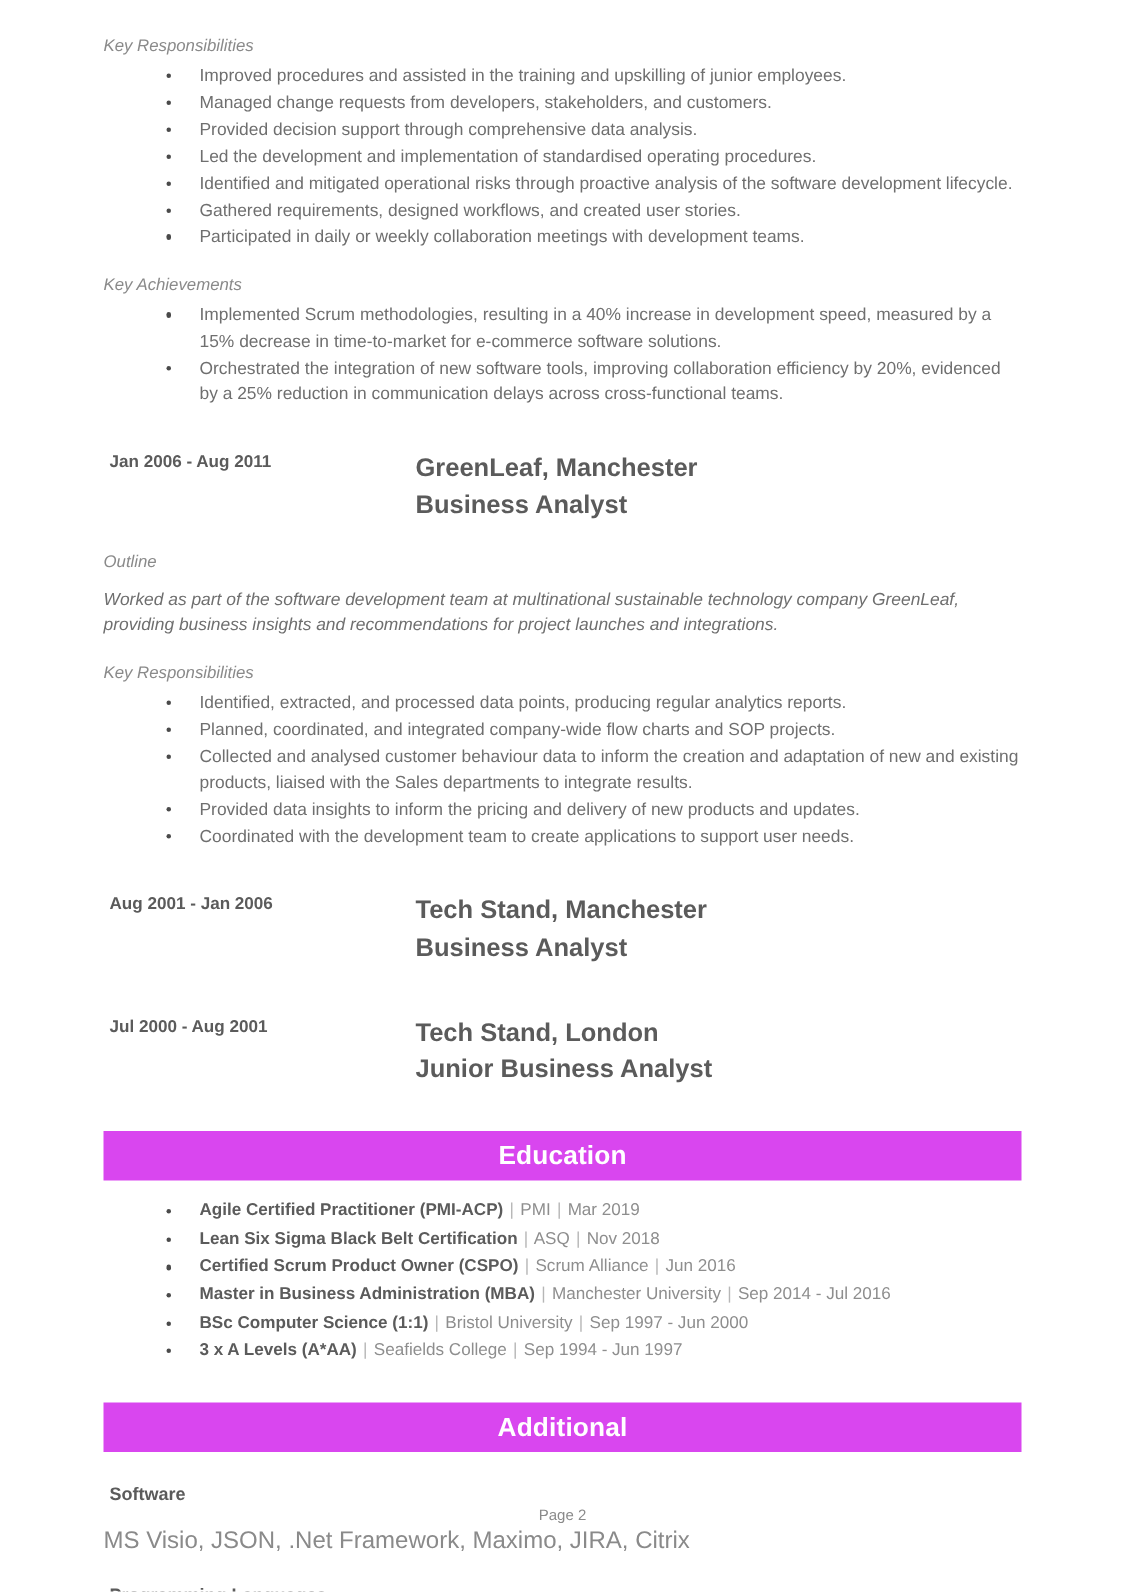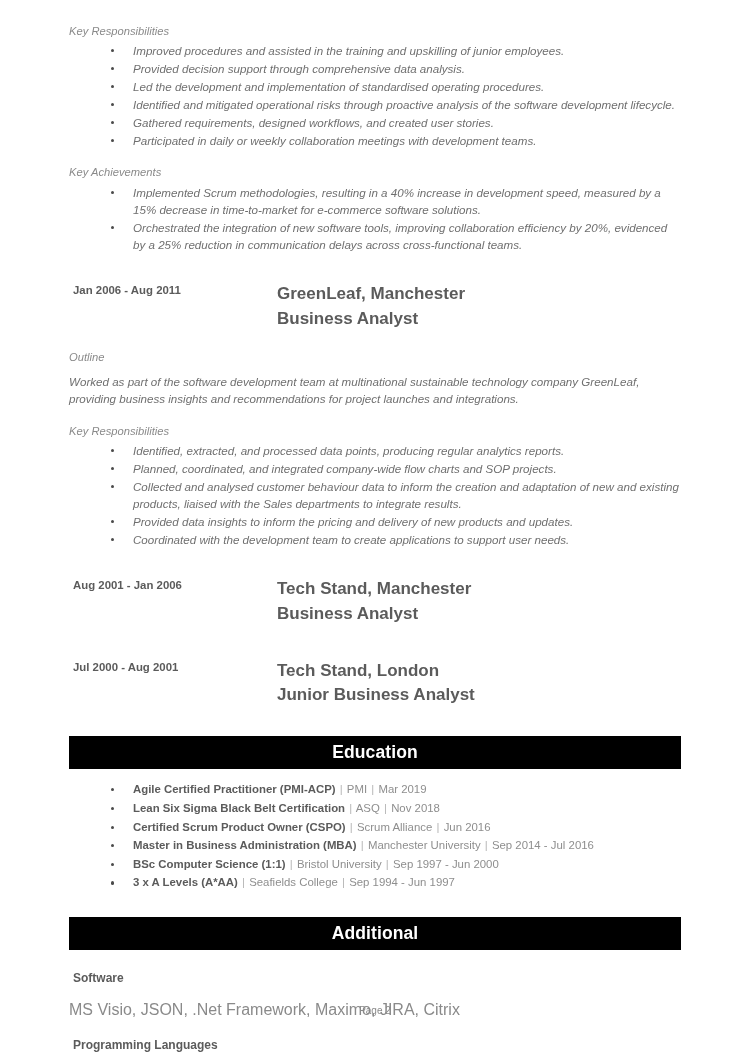--- a/index.html
+++ b/index.html
@@ -39,21 +39,20 @@
     line-height: 1.52;
     margin: 0;
     font-style: italic;
   }
 
   
   ul.bullets {
     list-style: none;
     margin: 3px 0 0 0;
     padding: 0;
-    font-style: italic;
   }
   ul.bullets > li {
     position: relative;
     padding-left: 64px;
     font-size: 11.6px;
     line-height: 1.50;
     color: #6f6f6f;
     margin-bottom: 0.5px;
   }
   ul.bullets > li::before {
@@ -87,21 +86,21 @@
   .job-company,
   .job-title {
     font-weight: bold;
     font-size: 17px;
     color: #5b5b5b;
     line-height: 1.46;
   }
 
   
   .section-bar {
-    background: #000000;
+    background: #d946ef;
     height: 33px;
     display: flex;
     align-items: center;
     justify-content: center;
     margin: 0;
   }
   .section-bar-title {
     color: #ffffff;
     font-weight: bold;
     font-size: 17.5px;
@@ -179,20 +178,21 @@
 </head>
 <body>
 
 <div class="page">
 
   <div class="sp-24"></div>
 
   <div class="sec-label">Key Responsibilities</div>
   <ul class="bullets">
     <li>Improved procedures and assisted in the training and upskilling of junior employees.</li>
+    <li>Managed change requests from developers, stakeholders, and customers.</li>
     <li>Provided decision support through comprehensive data analysis.</li>
     <li>Led the development and implementation of standardised operating procedures.</li>
     <li>Identified and mitigated operational risks through proactive analysis of the software development lifecycle.</li>
     <li>Gathered requirements, designed workflows, and created user stories.</li>
     <li>Participated in daily or weekly collaboration meetings with development teams.</li>
   </ul>
 
   <div class="sp-16"></div>
 
   <div class="sec-label">Key Achievements</div>

